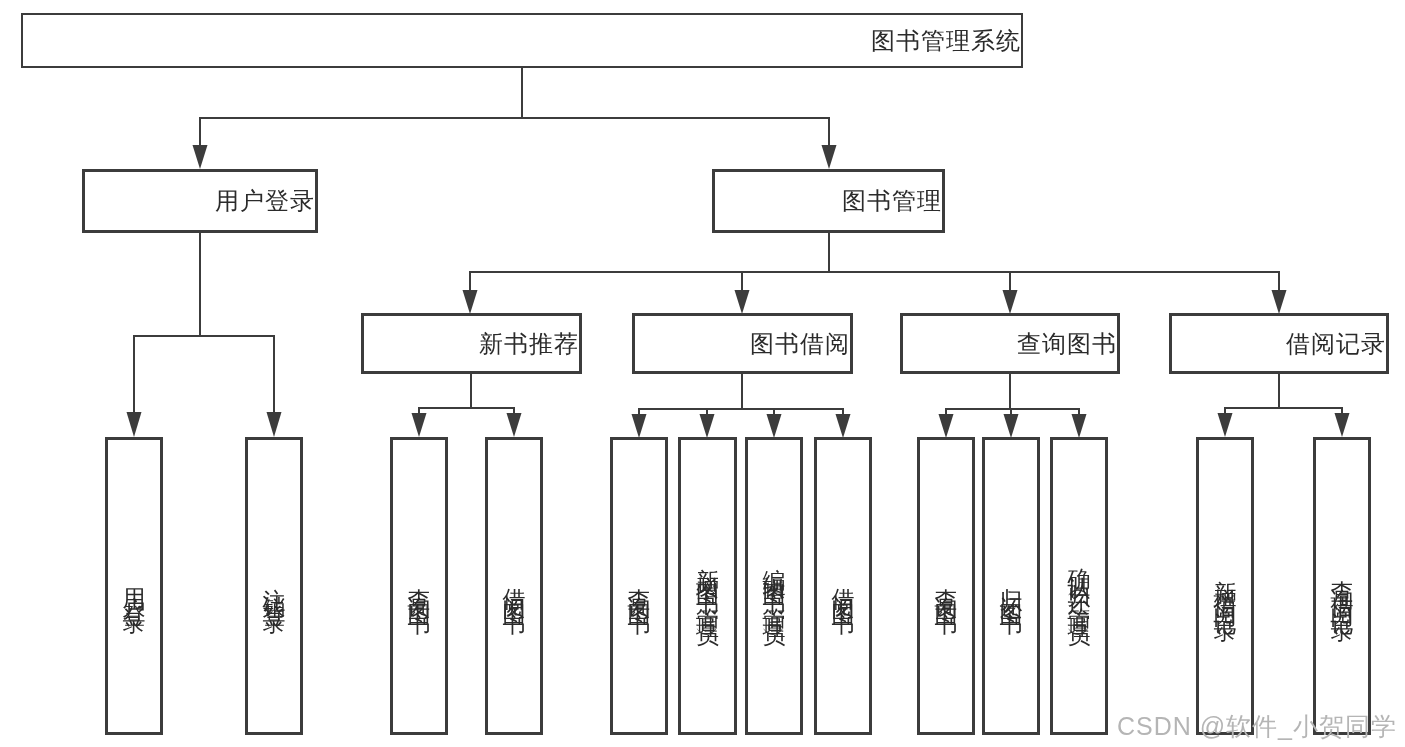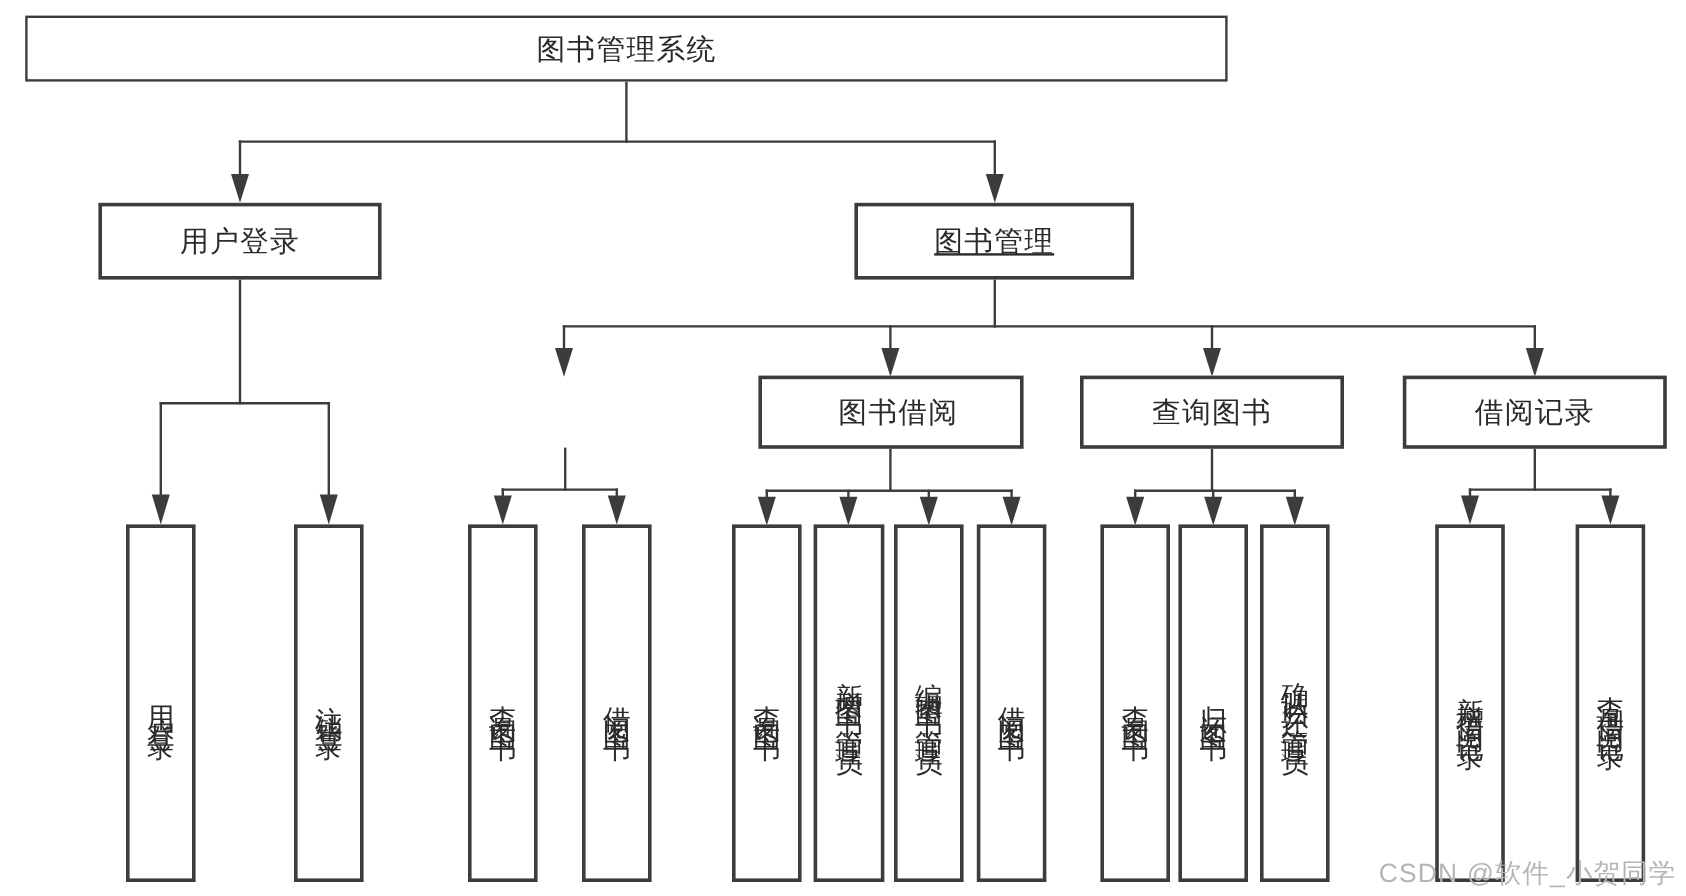--- a/index.html
+++ b/index.html
@@ -25,21 +25,21 @@
     position:absolute;left:0;top:0;width:1405px;height:747px;
     pointer-events:none;
   }
   .wires line{stroke:var(--line);stroke-width:2;}
   .wires polygon{fill:var(--line);stroke:none;}
   .node{
     position:absolute;
     box-sizing:border-box;
     background:var(--box-bg);
     border:3px solid var(--line);
-    display:flex;align-items:center;justify-content:center;
+    display:flex;align-items:center;justify-content:flex-end;
   }
   .node.root{border-width:2px;}
   .hlabel{
     font-size:24px;
     letter-spacing:1px;
     color:var(--text);
     white-space:nowrap;
   }
   .leaf{
     position:absolute;
@@ -53,21 +53,21 @@
     text-orientation:mixed;
     font-size:23px;
     line-height:1;
     letter-spacing:8px;
     color:var(--text);
     white-space:nowrap;
   }
   .watermark{
     position:absolute;
     right:8px;bottom:4px;
-    font-size:22px;
+    font-size:25px;
     color:var(--wm);
     letter-spacing:1px;
     white-space:nowrap;
   }
 </style>
 </head>
 <body>
 
 <div class="canvas">
 
@@ -133,24 +133,27 @@
     <polygon points="1334.5,413 1349.5,413 1342,437"></polygon>
   </svg>
 
   <div class="node root" style="left:21px;top:13px;width:1002px;height:55px;">
     <span class="hlabel">图书管理系统</span>
   </div>
 
   <div class="node" style="left:82px;top:169px;width:236px;height:64px;">
     <span class="hlabel">用户登录</span>
   </div>
-  <div class="node" style="left:712px;top:169px;width:233px;height:64px;text-decoration:underline;">
+  <div class="node" style="left:712px;top:169px;width:233px;height:64px;">
     <span class="hlabel">图书管理</span>
   </div>
 
+  <div class="node" style="left:361px;top:313px;width:221px;height:61px;">
+    <span class="hlabel">新书推荐</span>
+  </div>
   <div class="node" style="left:632px;top:313px;width:221px;height:61px;padding-left:12px;">
     <span class="hlabel">图书借阅</span>
   </div>
   <div class="node" style="left:900px;top:313px;width:220px;height:61px;">
     <span class="hlabel">查询图书</span>
   </div>
   <div class="node" style="left:1169px;top:313px;width:220px;height:61px;">
     <span class="hlabel">借阅记录</span>
   </div>
 

